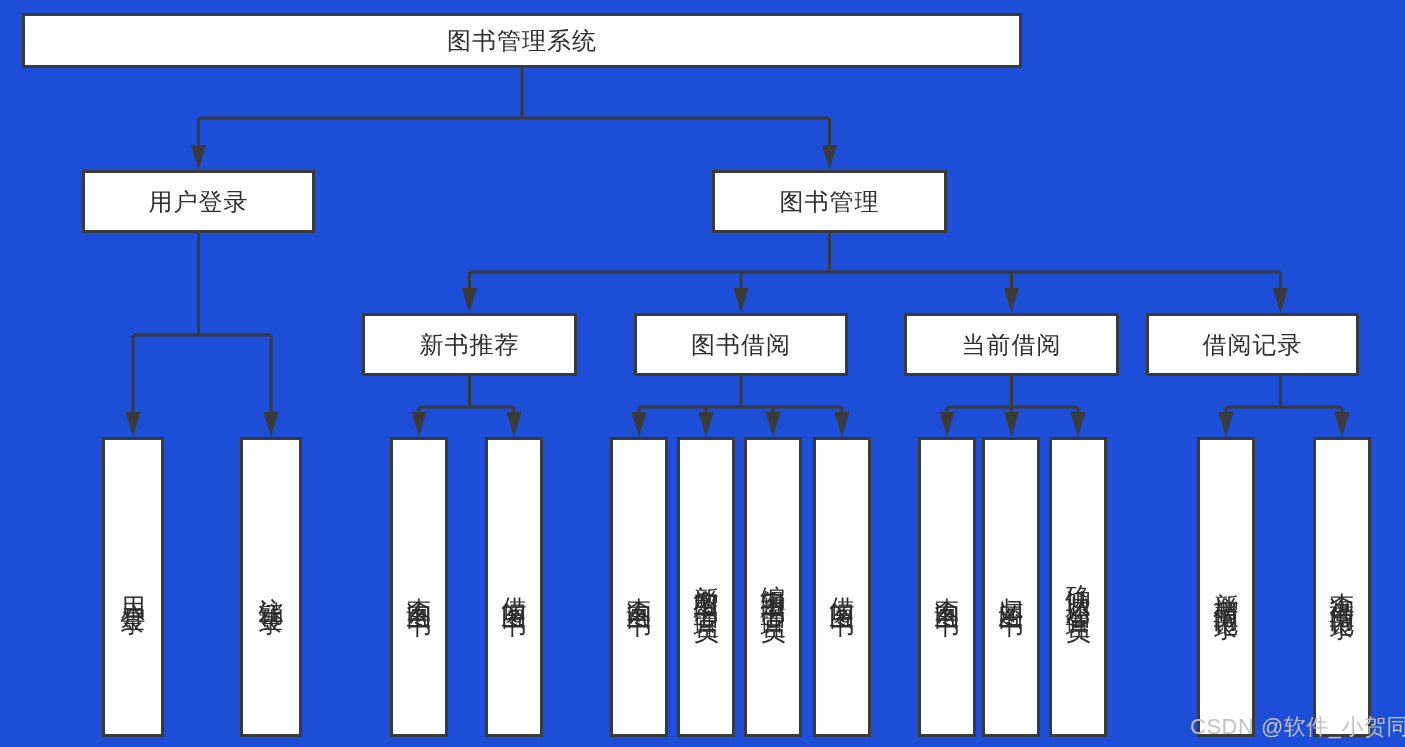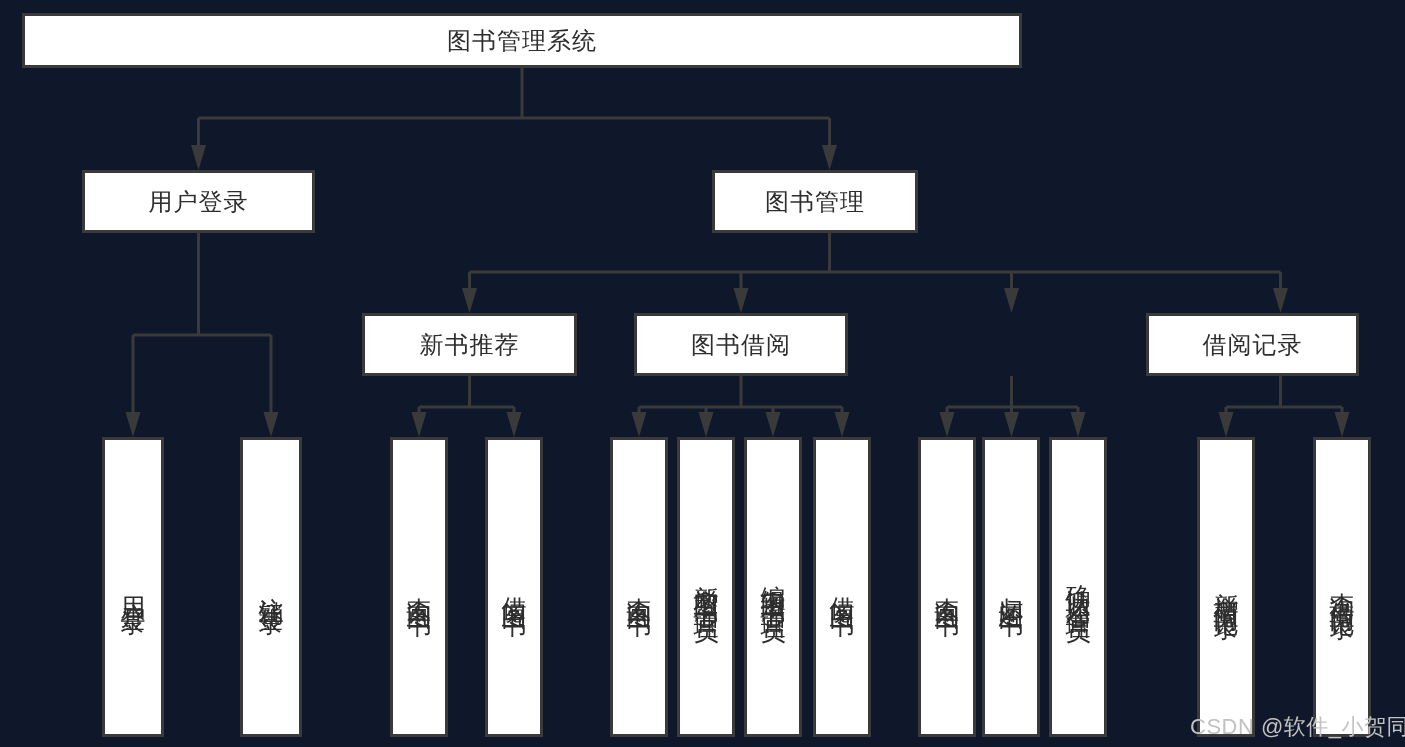--- a/index.html
+++ b/index.html
@@ -4,21 +4,21 @@
 <style>
   * { box-sizing: border-box; margin: 0; padding: 0; }
   html, body { background: #ffffff; }
   body {
     font-family: "Liberation Sans", "DejaVu Sans", sans-serif;
     width: 1405px; height: 747px;
   }
   .canvas {
     position: relative;
     width: 1405px; height: 747px;
-    background: #0f172a;
+    background: #1d4ed8;
     overflow: hidden;
   }
   svg.connectors {
     position: absolute; left: 0; top: 0;
     width: 1405px; height: 747px;
   }
   .hbox {
     position: absolute;
     height: 63px;
     border: 3px solid #3a3a3a;
@@ -98,29 +98,32 @@
     <polygon fill="#3a3a3a" stroke="none" points="1334.5,412 1349.5,412 1342,437"></polygon>
   </svg>
 
   <div class="hbox root" style="left:22px; top:13px; width:1000px;">
     <span>图书管理系统</span>
   </div>
 
   <div class="hbox" style="left:82px; top:170px; width:233px;">
     <span>用户登录</span>
   </div>
-  <div class="hbox" style="left:712px; top:170px; width:206px;">
+  <div class="hbox" style="left:712px; top:170px; width:235px;">
     <span>图书管理</span>
   </div>
 
   <div class="hbox" style="left:362px; top:313px; width:215px;">
     <span>新书推荐</span>
   </div>
   <div class="hbox" style="left:634px; top:313px; width:214px;">
     <span>图书借阅</span>
+  </div>
+  <div class="hbox" style="left:904px; top:313px; width:215px;">
+    <span>当前借阅</span>
   </div>
   <div class="hbox" style="left:1146px; top:313px; width:213px;">
     <span>借阅记录</span>
   </div>
 
   <div class="vbox" style="left:102px; width:62px;">
     <span>用户登录</span>
   </div>
   <div class="vbox" style="left:240px; width:62px;">
     <span>注销登录</span>

